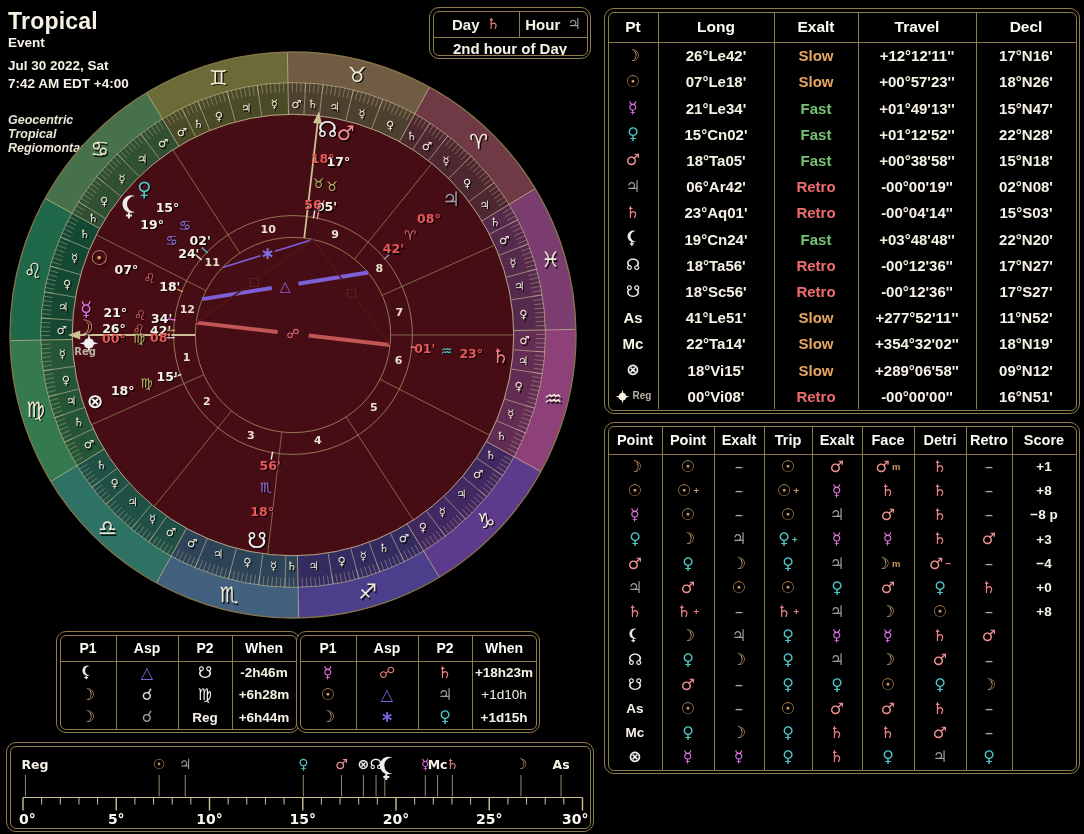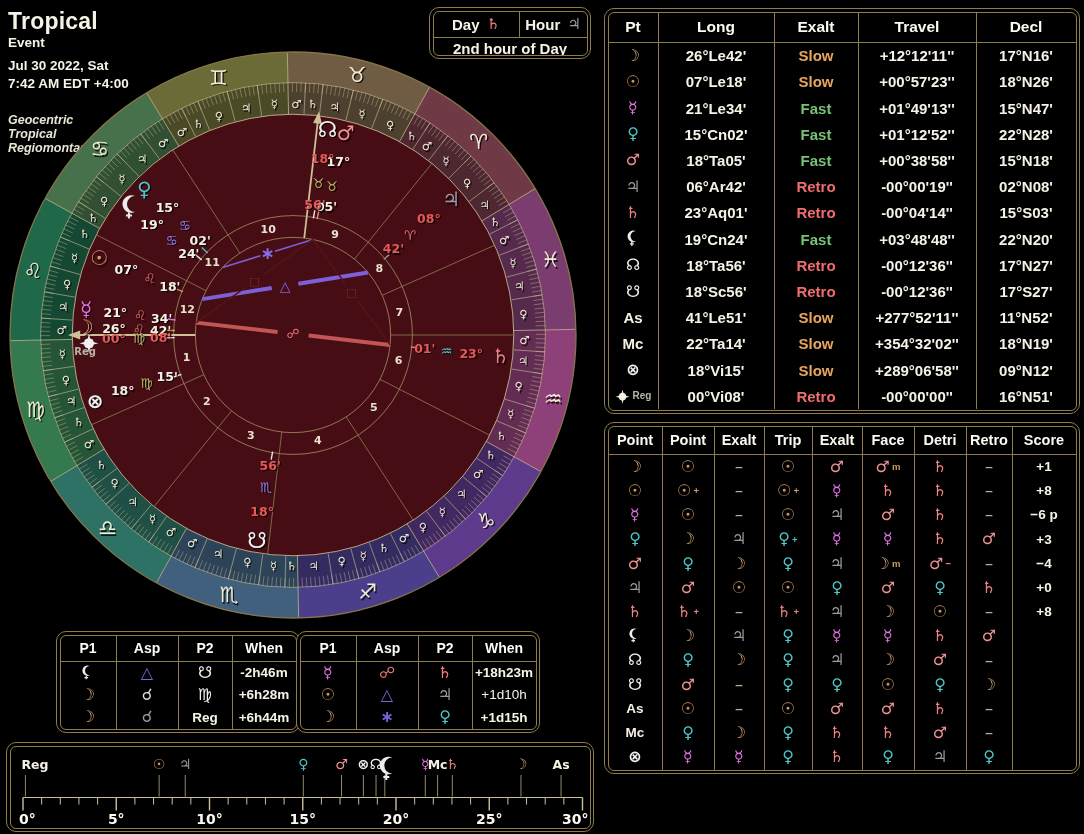--- a/index.html
+++ b/index.html
@@ -1016,21 +1016,21 @@
         </div>
         <div class="td">
           <span class="glyph" style="color: rgb(242, 145, 145); font-size: 16px; text-shadow: rgba(0, 0, 0, 0.9) 1.5px 1.5px 1px;">♂</span>
         </div>
         <div class="td">
           <span class="glyph" style="color: rgb(238, 129, 129); font-size: 16px; text-shadow: rgba(0, 0, 0, 0.9) 1.5px 1.5px 1px;">♄</span>
         </div>
         <div class="td">
           <span style="color: rgb(185, 169, 139); font-weight: bold;">–</span>
         </div>
-        <div class="td lastcol" style="font-weight: bold;">−6 p</div>
+        <div class="td lastcol" style="font-weight: bold;">−8 p</div>
         <div class="td">
           <span class="glyph" style="color: rgb(79, 198, 198); font-size: 16px; text-shadow: rgba(0, 0, 0, 0.9) 1.5px 1.5px 1px;">♀</span>
         </div>
         <div class="td">
           <span class="glyph" style="color: rgb(217, 168, 119); font-size: 16px; text-shadow: rgba(0, 0, 0, 0.9) 1.5px 1.5px 1px;">☽</span>
         </div>
         <div class="td">
           <span class="glyph" style="color: rgb(155, 155, 163); font-size: 16px; text-shadow: rgba(0, 0, 0, 0.9) 1.5px 1.5px 1px;">♃</span>
         </div>
         <div class="td">

